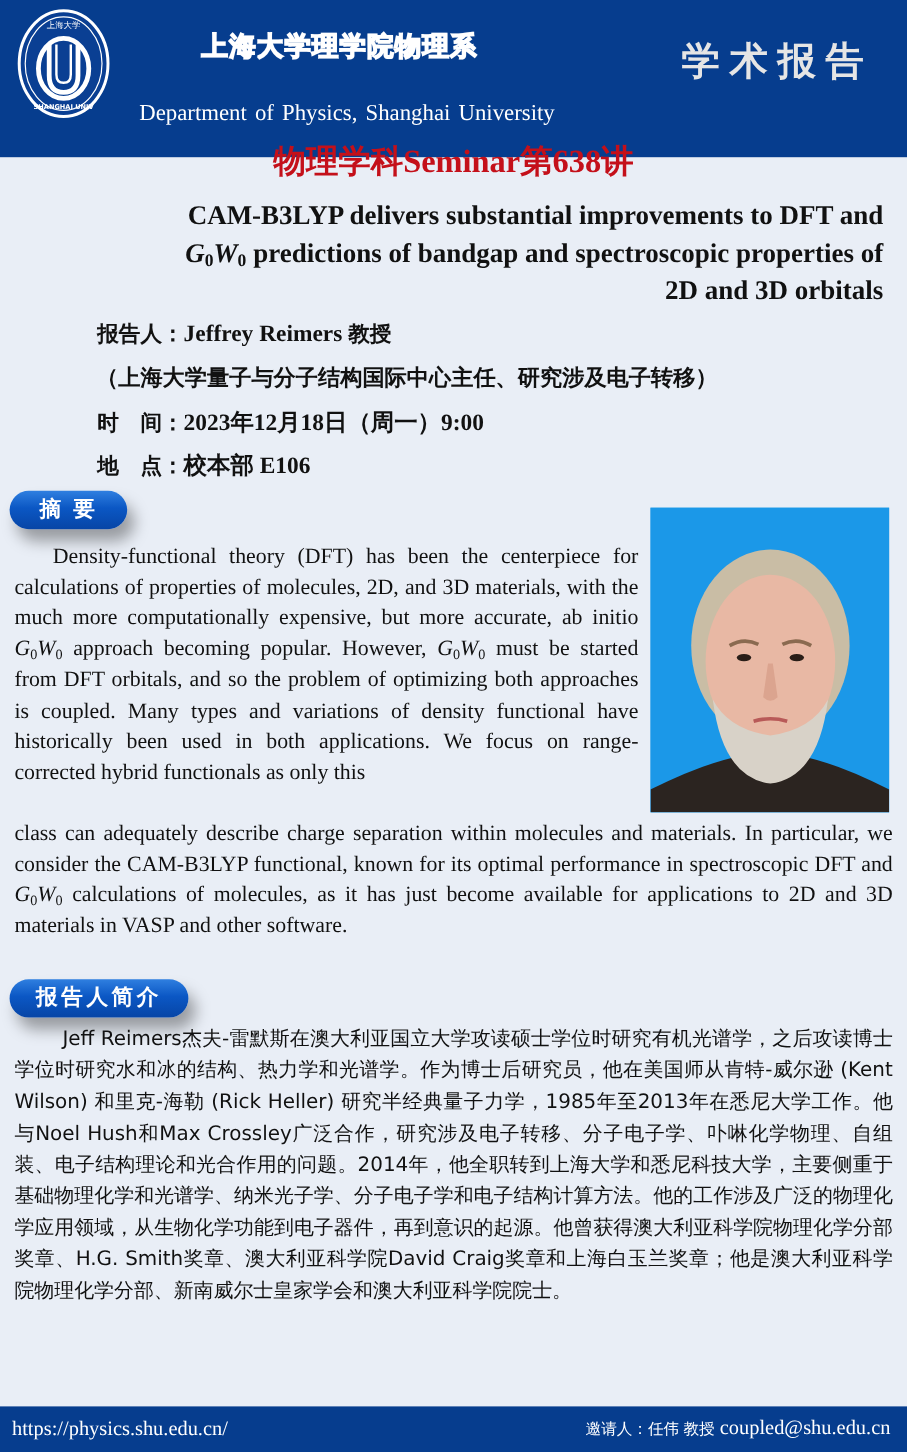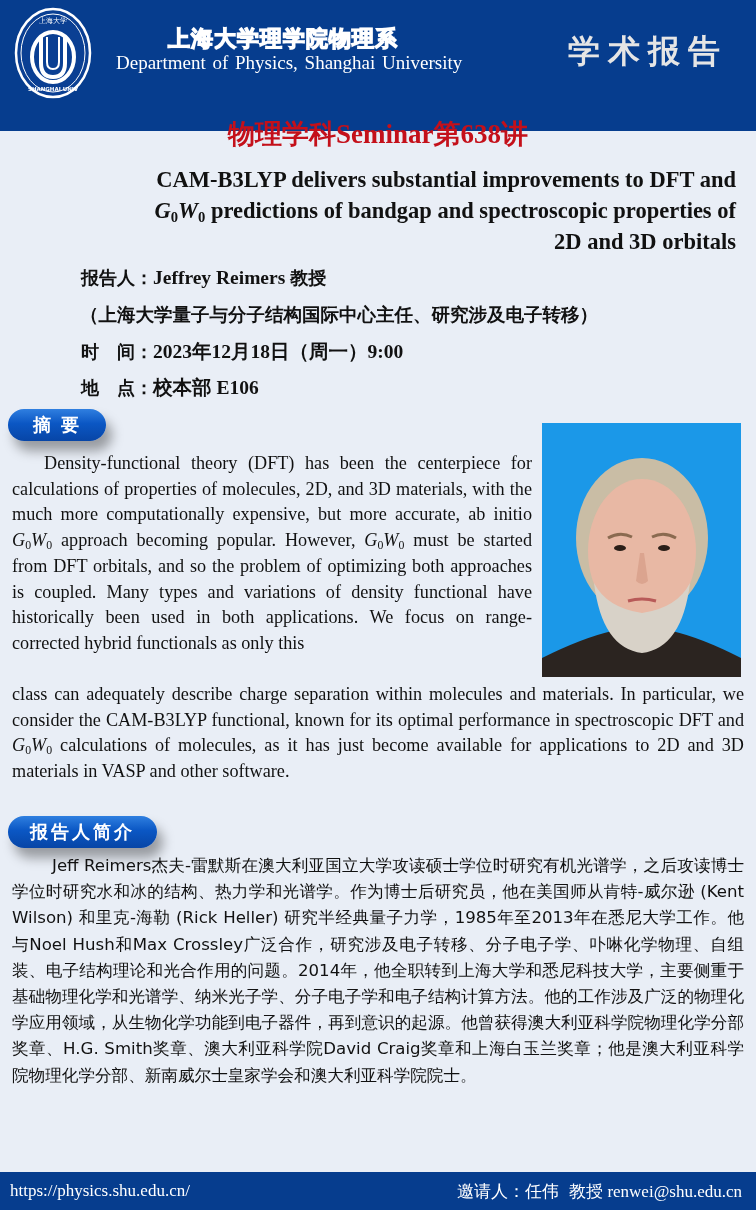--- a/index.html
+++ b/index.html
@@ -3,21 +3,21 @@
   <meta charset="utf-8">
   <style>
     * { box-sizing: border-box; margin: 0; padding: 0; }
     html, body { width: 756px; height: 1210px; overflow: hidden; }
     body { background: #e9eef6; font-family: "Liberation Serif", serif; color: #111; position: relative; }
 
     .header { position: absolute; left: 0; top: 0; width: 756px; height: 131px; background: #063d8e; }
     .logo { position: absolute; left: 14px; top: 7px; width: 78px; height: 92px; }
     .header-cn { position: absolute; left: 168px; top: 24px; font-family: "DejaVu Sans", sans-serif; font-size: 22px; font-weight: bold; letter-spacing: 1px;
       color: #063d8e; -webkit-text-stroke: 1.2px #ffffff; text-shadow: 0 0 1px #fff; }
-    .header-en { position: absolute; left: 116px; top: 52px; font-size: 19px; color: #ffffff; word-spacing: 2px; }
+    .header-en { position: absolute; left: 116px; top: 84px; font-size: 19px; color: #ffffff; word-spacing: 2px; }
     .header-tag { position: absolute; left: 568px; top: 30px; font-family: "DejaVu Serif", serif; font-size: 32px; font-weight: bold; color: #e5e5e5; letter-spacing: 8px; }
 
     .seminar-title { position: absolute; left: 0; top: 116px; width: 756px; text-align: center; font-family: "Liberation Serif", serif; font-size: 27px; font-weight: bold; color: #c4101a; }
     .talk-title { position: absolute; left: 20px; top: 164px; width: 716px; text-align: right; font-size: 22.5px; font-weight: bold; line-height: 31px; color: #111; }
     .talk-title i { font-style: italic; }
     sub { font-size: 0.65em; vertical-align: -0.25em; line-height: 0; }
 
     .info { position: absolute; left: 81px; font-size: 19.5px; font-weight: bold; color: #111; }
     .info .lbl { font-family: "DejaVu Sans", sans-serif; font-size: 18px; }
     .info-1 { top: 266px; }
@@ -38,21 +38,21 @@
     .abstract-b { left: 12px; top: 682px; width: 732px; }
     .abstract .indent { display: inline-block; width: 32px; }
     .abstract i { font-style: italic; }
 
     .bio { position: absolute; left: 12px; top: 853px; width: 732px; font-family: "DejaVu Sans", sans-serif; font-size: 16.6px; line-height: 26.2px; color: #111; text-align: justify; }
     .bio .indent { display: inline-block; width: 40px; }
 
     .footer { position: absolute; left: 0; top: 1172px; width: 756px; height: 38px; background: #063d8e; color: #fff; }
     .footer-url { position: absolute; left: 10px; top: 9px; font-size: 17px; }
     .footer-inviter { position: absolute; right: 14px; top: 8px; font-size: 17px; }
-    .footer-inviter .cn { font-family: Liberation Mono, monospace; font-size: 17px; text-align: center; }
+    .footer-inviter .cn { font-family: Liberation Sans, sans-serif; font-size: 13px; text-align: center; }
   </style>
 </head>
 <body>
 
 <div class="header">
   <svg class="logo" viewBox="0 0 78 92">
     <ellipse cx="39" cy="46" rx="37" ry="44" fill="#0a3f93" stroke="#ffffff" stroke-width="2.5"></ellipse>
     <ellipse cx="39" cy="46" rx="32" ry="39" fill="none" stroke="#ffffff" stroke-width="1"></ellipse>
     <ellipse cx="39" cy="50" rx="21" ry="25" fill="none" stroke="#ffffff" stroke-width="4"></ellipse>
     <path d="M27 30 L27 56 Q27 70 39 70 Q51 70 51 56 L51 30" fill="none" stroke="#ffffff" stroke-width="4"></path>
@@ -111,15 +111,15 @@
 
 <div class="badge badge-bio">报告人简介</div>
 
 <div class="bio">
   <span class="indent"></span><span>Jeff  Reimers杰夫-雷默斯在澳大利亚国立大学攻读硕士学位时研究有机光谱学，之后攻读博士学位时研究水和冰的结构、热力学和光谱学。作为博士后研究员，他在美国师从肯特-威尔逊 (Kent Wilson) 和里克-海勒 (Rick Heller) 研究半经典量子力学，1985年至2013年在悉尼大学工作。他与Noel  Hush和Max Crossley广泛合作，研究涉及电子转移、分子电子学、卟啉化学物理、自组装、电子结构理论和光合作用的问题。2014年，他全职转到上海大学和悉尼科技大学，主要侧重于基础物理化学和光谱学、纳米光子学、分子电子学和电子结构计算方法。他的工作涉及广泛的物理化学应用领域，从生物化学功能到电子器件，再到意识的起源。他曾获得澳大利亚科学院物理化学分部奖章、H.G. Smith奖章、澳大利亚科学院David  Craig奖章和上海白玉兰奖章；他是澳大利亚科学院物理化学分部、新南威尔士皇家学会和澳大利亚科学院院士。</span>
 </div>
 
 <div class="footer">
   <div class="footer-url">https://physics.shu.edu.cn/</div>
   <div class="footer-inviter">
-    <span class="cn">邀请人：任伟 教授</span><span> renwei@shu.edu.cn</span>
+    <span class="cn">邀请人：任伟 教授</span><span> coupled@shu.edu.cn</span>
   </div>
 </div>
 
 </body></html>

